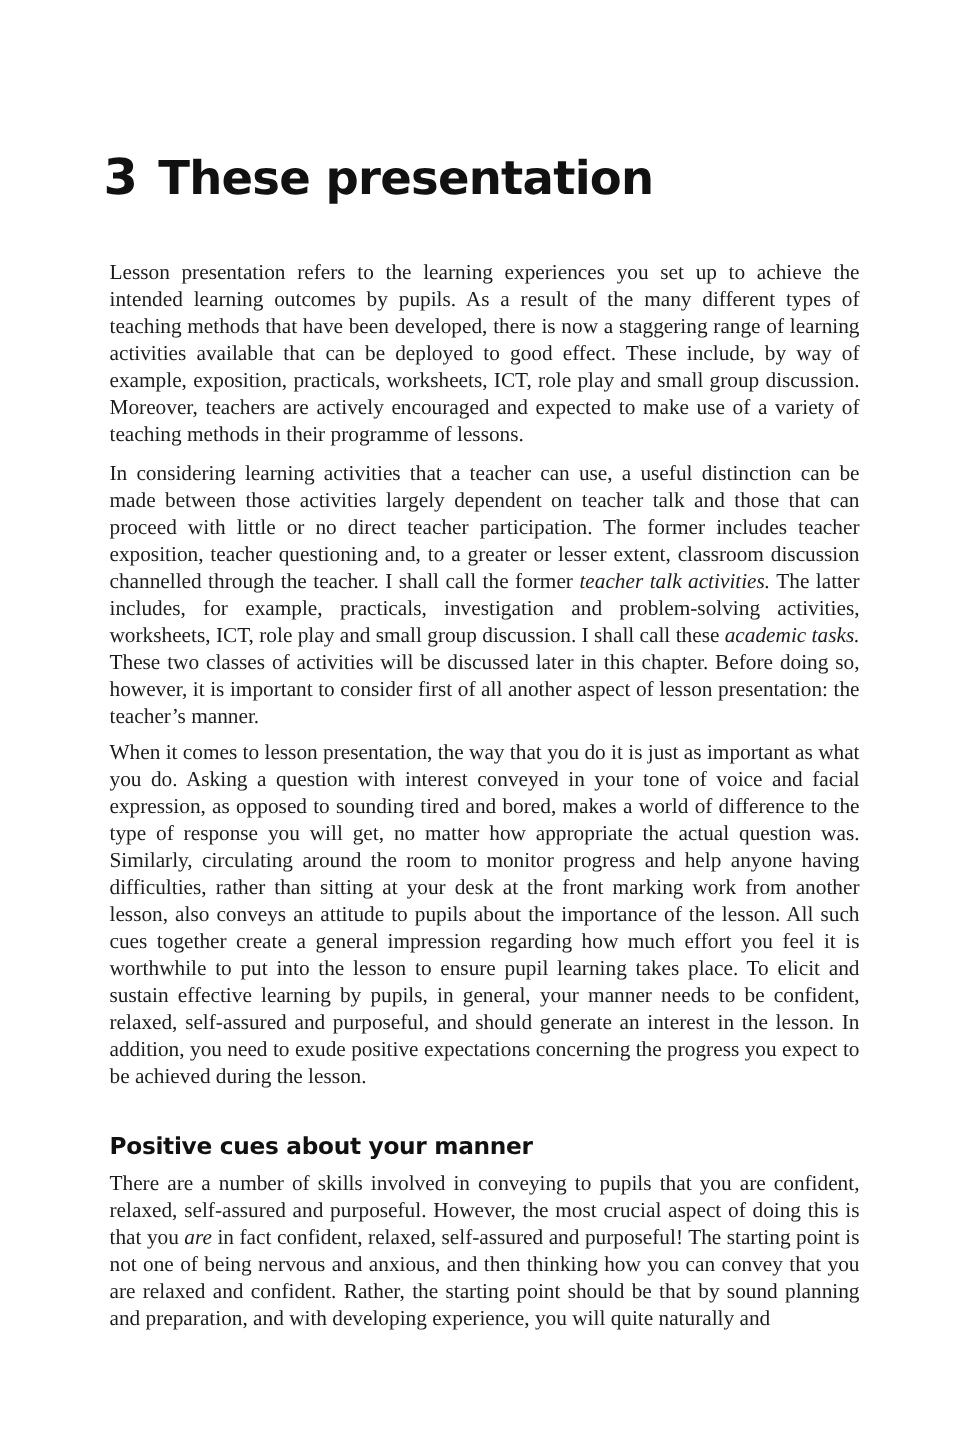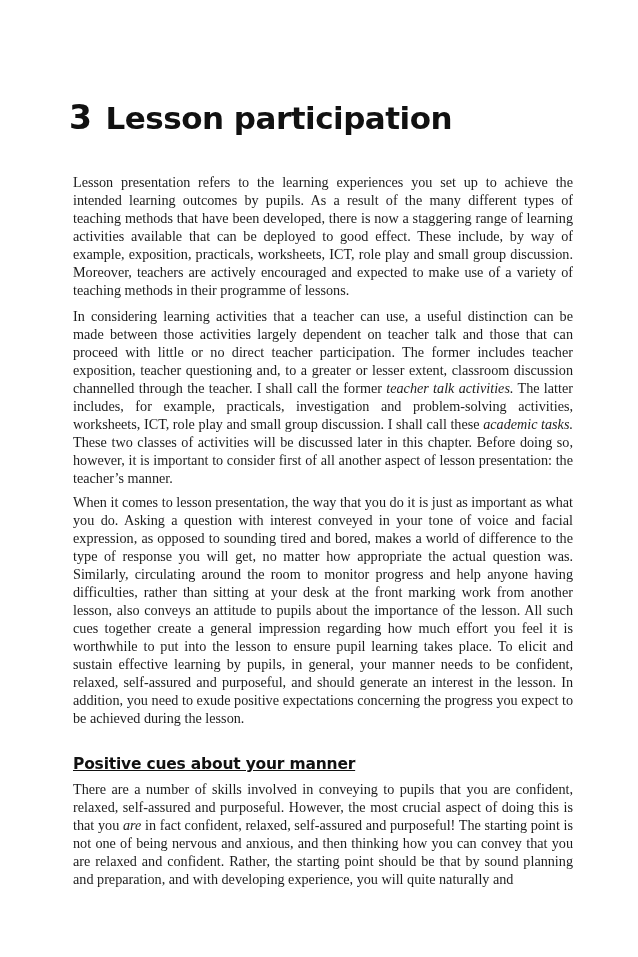--- a/index.html
+++ b/index.html
@@ -16,31 +16,31 @@
     margin: 0 0 8px 0;
     font-family: "Liberation Serif", serif;
     font-size: 14.2px; line-height: 18px; text-align: justify; color: #1c1c1c;
   }
   h2 {
     margin: 0; font-family: "DejaVu Sans", sans-serif; font-weight: bold;
     font-size: 19px; letter-spacing: -0.3px; color: #111; line-height: 26px;
   }
   h3 {
     margin: 0; font-family: "DejaVu Sans", sans-serif; font-weight: bold;
-    font-size: 15.5px; letter-spacing: -0.2px; color: #111; line-height: 22px; text-decoration: underline;
+    font-size: 15.5px; letter-spacing: -0.2px; color: #111; line-height: 22px;
   }
   em { font-style: italic; }
 </style>
 </head>
 <body>
 
 <div class="page">
 
   <h1 class="chapter-title">
-    <span class="chapter-num">3</span><span>Lesson participation</span>
+    <span class="chapter-num">3</span><span>These presentation</span>
   </h1>
 
   <div class="body-block" style="top:173px;">
     <p>Lesson presentation refers to the learning experiences you set up to achieve the intended learning outcomes by pupils. As a result of the many different types of teaching methods that have been developed, there is now a staggering range of learning activities available that can be deployed to good effect. These include, by way of example, exposition, practicals, worksheets, ICT, role play and small group discussion. Moreover, teachers are actively encouraged and expected to make use of a variety of teaching methods in their programme of lessons.</p>
     <p><span>In considering learning activities that a teacher can use, a useful distinction can be made between those activities largely dependent on teacher talk and those that can proceed with little or no direct teacher participation. The former includes teacher exposition, teacher questioning and, to a greater or lesser extent, classroom discussion channelled through the teacher. I shall call the former </span><em>teacher talk activities.</em><span> The latter includes, for example, practicals, investigation and problem-solving activities, worksheets, ICT, role play and small group discussion. I shall call these </span><em>academic tasks.</em><span> These two classes of activities will be discussed later in this chapter. Before doing so, however, it is important to consider first of all another aspect of lesson presentation: the teacher’s manner.</span></p>
   </div>
 
   <div class="body-block" style="top:480px;">
     <p style="margin-top:13px;">When it comes to lesson presentation, the way that you do it is just as important as what you do. Asking a question with interest conveyed in your tone of voice and facial expression, as opposed to sounding tired and bored, makes a world of difference to the type of response you will get, no matter how appropriate the actual question was. Similarly, circulating around the room to monitor progress and help anyone having difficulties, rather than sitting at your desk at the front marking work from another lesson, also conveys an attitude to pupils about the importance of the lesson. All such cues together create a general impression regarding how much effort you feel it is worthwhile to put into the lesson to ensure pupil learning takes place. To elicit and sustain effective learning by pupils, in general, your manner needs to be confident, relaxed, self-assured and purposeful, and should generate an interest in the lesson. In addition, you need to exude positive expectations concerning the progress you expect to be achieved during the lesson.</p>
   </div>

